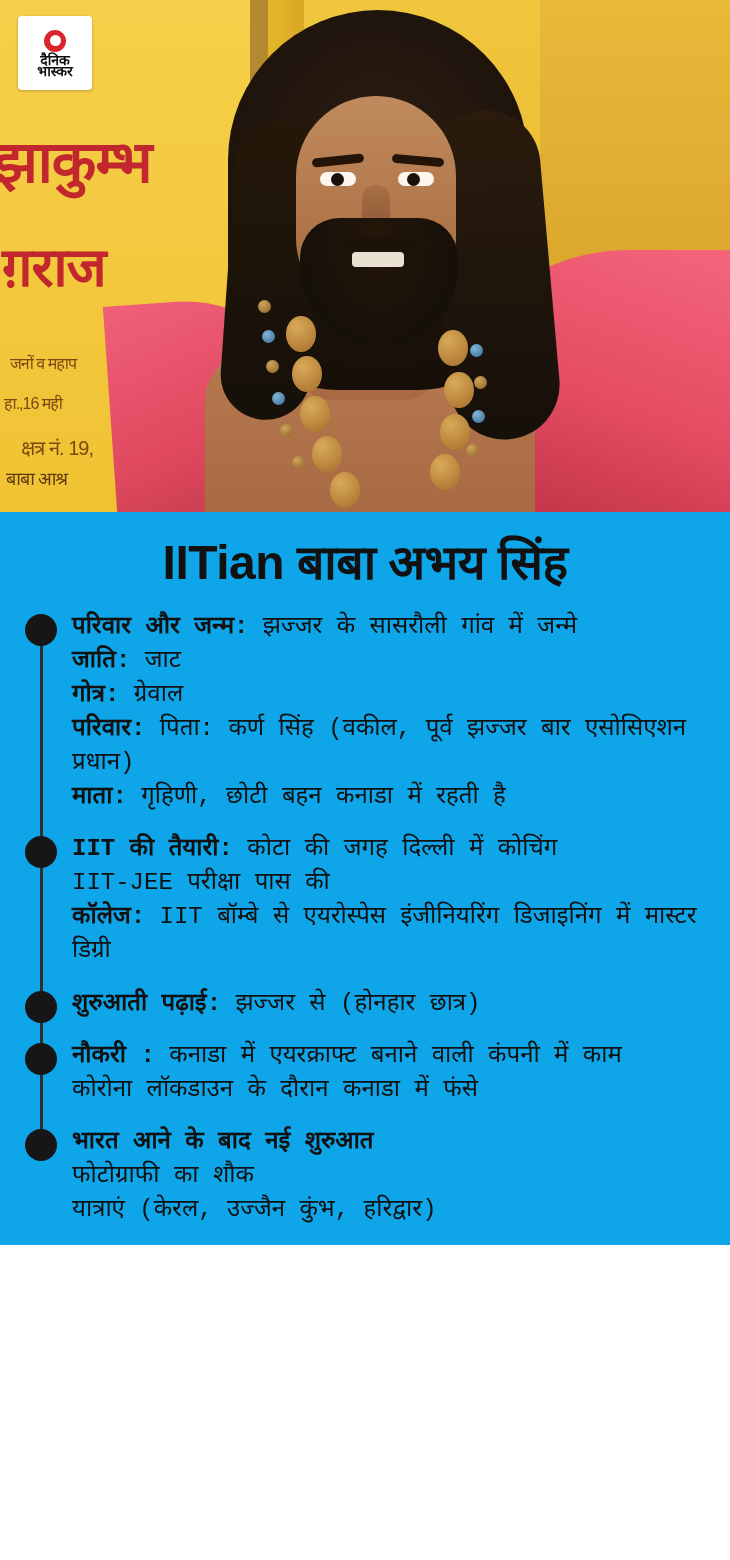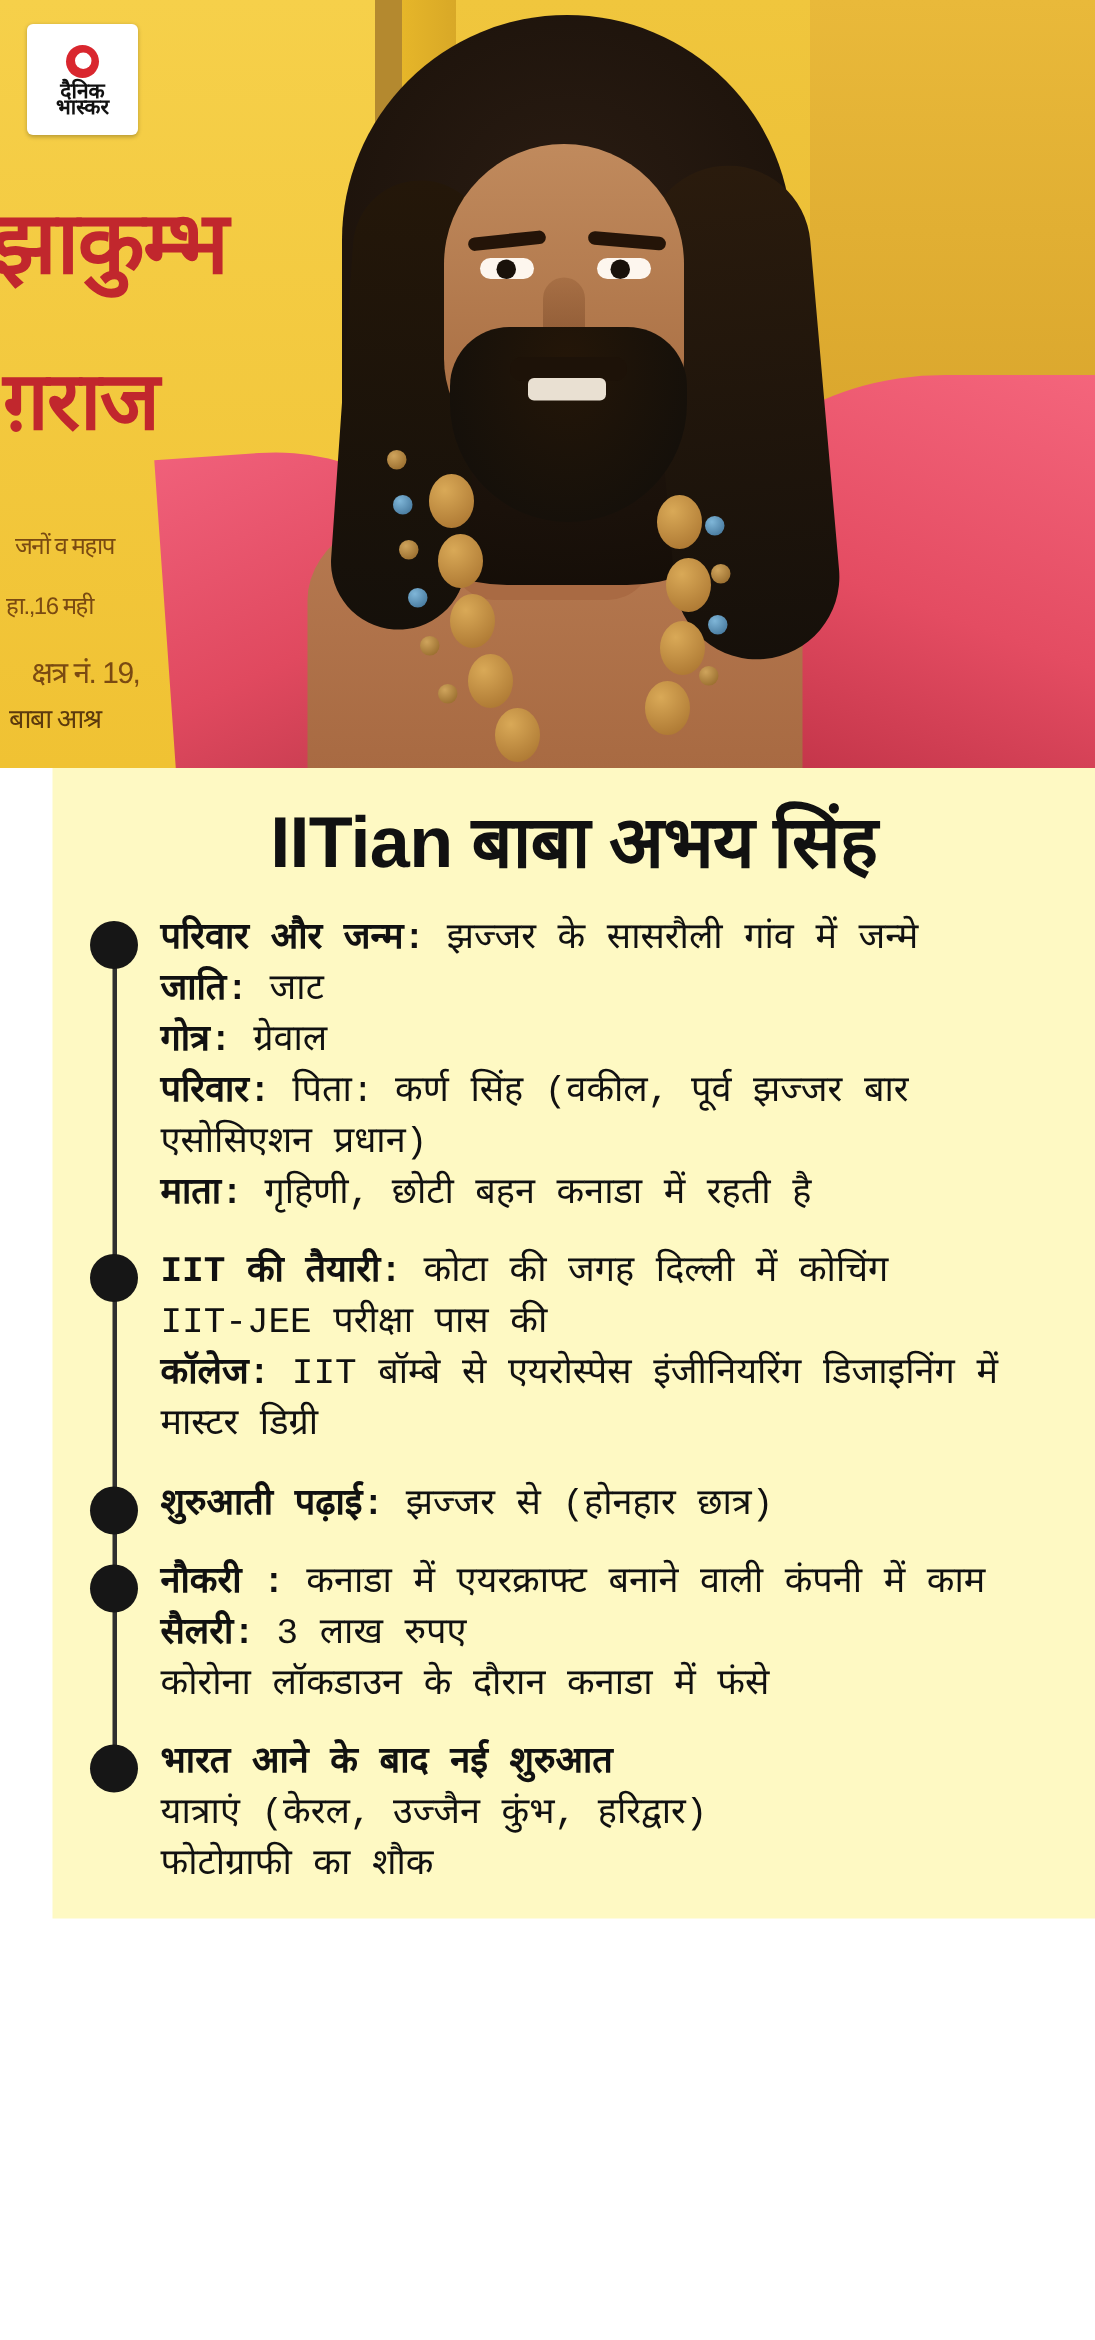--- a/index.html
+++ b/index.html
@@ -239,22 +239,21 @@
     line-height: 11px;
     color: #111;
     text-align: center;
     font-family: "Liberation Sans", "DejaVu Sans", sans-serif;
   }
 
   
   .content {
     position: relative;
     padding: 0;
-    background: #fef9c3;
-    margin-left: 35px;
+    background: #0ea5e9;
   }
   .title {
     font-size: 48px;
     font-weight: bold;
     text-align: center;
     letter-spacing: -0.5px;
     padding: 24px 10px 10px 10px;
     color: #111111;
     line-height: 1.12;
   }
@@ -382,25 +381,24 @@
     </div>
 
     <div class="item">
       <div class="dot"></div>
       <div class="line"><b>शुरुआती पढ़ाई:</b><span> झज्जर से (होनहार छात्र)</span></div>
     </div>
 
     <div class="item">
       <div class="dot"></div>
       <div class="line"><b>नौकरी :</b><span> कनाडा में एयरक्राफ्ट बनाने वाली कंपनी में काम</span></div>
-      <div class="line"><b>सैलरी:</b><span> 3 लाख रुपए</span></div>
       <div class="line"><span>कोरोना लॉकडाउन के दौरान कनाडा में फंसे</span></div>
     </div>
 
 
     <div class="item">
       <div class="dot"></div>
       <div class="line"><b>भारत आने के बाद नई शुरुआत</b></div>
+      <div class="line"><span>फोटोग्राफी का शौक</span></div>
       <div class="line"><span>यात्राएं (केरल, उज्जैन कुंभ, हरिद्वार)</span></div>
-      <div class="line"><span>फोटोग्राफी का शौक</span></div>
     </div>
   </div>
 </div>
 
 </body></html>

